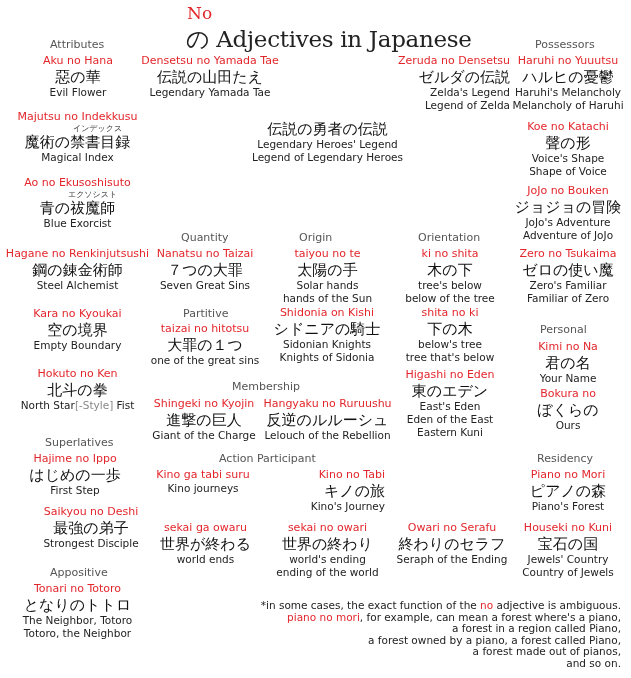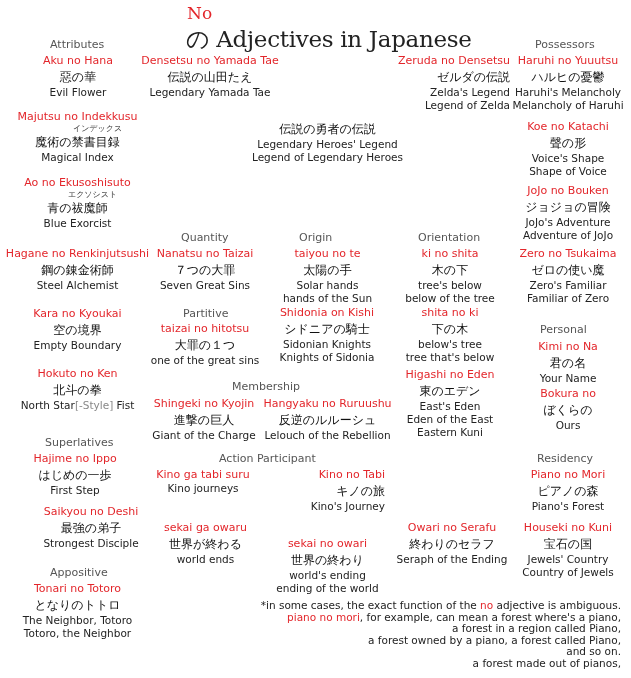--- a/index.html
+++ b/index.html
@@ -1,21 +1,21 @@
 <!DOCTYPE html>
 <html><head>
 <meta charset="utf-8">
 <style>
   html, body { margin:0; padding:0; background:#ffffff; }
   body { width:631px; height:678px; position:relative; overflow:hidden;
          font-family:"DejaVu Sans", "Liberation Sans", sans-serif; color:#222; }
   .blk { position:absolute; text-align:center; white-space:nowrap; line-height:14px; }
   .cat { position:absolute; white-space:nowrap; font-size:11px; color:#555; text-align:center; }
   .ro { color:#e3262b; font-size:11px; display:block; line-height:14px; }
-  .jp { font-size:12px; color:#111; display:block; line-height:18px; }
+  .jp { font-size:15px; color:#111; display:block; line-height:18px; }
   .furi { font-size:8px; color:#333; display:block; line-height:9px; }
   .en { font-size:10.5px; color:#222; display:block; line-height:13px; }
   .gray { color:#888; }
   .title-no { position:absolute; left:187px; top:3px; color:#e3262b;
               font-family:"DejaVu Serif", "Liberation Serif", serif; font-size:17px; }
   .title { position:absolute; left:186px; top:24px; font-family:"DejaVu Serif","Liberation Serif",serif;
            font-size:23px; color:#222; white-space:nowrap; letter-spacing:-0.3px; }
   .note { position:absolute; right:10px; top:600px; text-align:right; font-size:10.5px;
           line-height:11.5px; color:#222; white-space:nowrap; }
   .note .red { color:#e3262b; }
@@ -224,21 +224,21 @@
   <span class="jp">ピアノの森</span>
   <span class="en">Piano's Forest</span>
 </div>
 
 <div class="blk" style="left:148px; width:115px; top:521px;">
   <span class="ro">sekai ga owaru</span>
   <span class="jp">世界が終わる</span>
   <span class="en">world ends</span>
 </div>
 
-<div class="blk" style="left:270px; width:115px; top:521px;margin-top:16px;">
+<div class="blk" style="left:270px; width:115px; top:521px;">
   <span class="ro">sekai no owari</span>
   <span class="jp">世界の終わり</span>
   <span class="en">world's ending</span>
   <span class="en">ending of the world</span>
 </div>
 
 <div class="blk" style="left:392px; width:120px; top:521px;">
   <span class="ro">Owari no Serafu</span>
   <span class="jp">終わりのセラフ</span>
   <span class="en">Seraph of the Ending</span>
@@ -256,15 +256,15 @@
   <span class="jp">となりのトトロ</span>
   <span class="en">The Neighbor, Totoro</span>
   <span class="en">Totoro, the Neighbor</span>
 </div>
 
 <div class="note">
   <div><span>*in some cases, the exact function of the </span><span class="red">no</span><span> adjective is ambiguous.</span></div>
   <div><span class="red">piano no mori</span><span>, for example, can mean a forest where's a piano,</span></div>
   <div>a forest in a region called Piano,</div>
   <div>a forest owned by a piano, a forest called Piano,</div>
+  <div>a forest made out of pianos,</div>
   <div>and so on.</div>
-  <div>a forest made out of pianos,</div>
 </div>
 
 </body></html>

